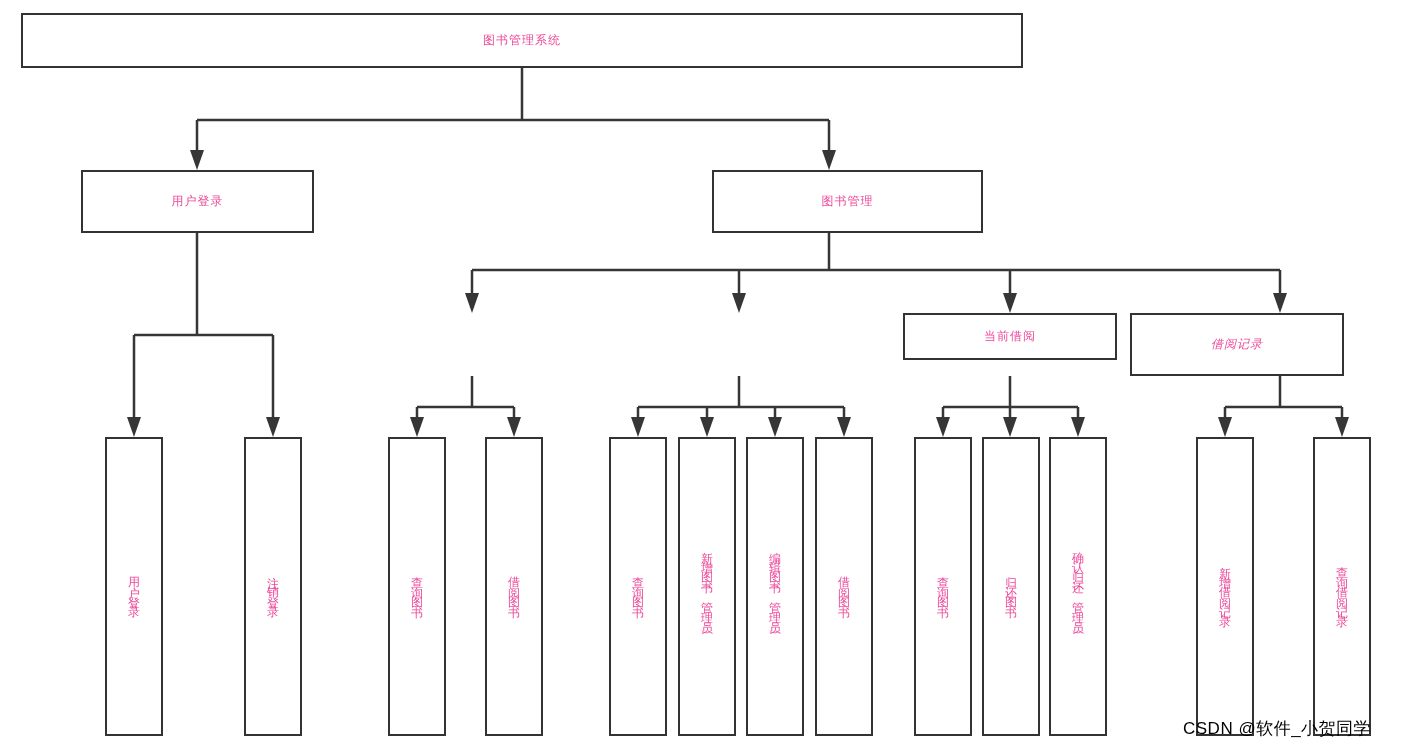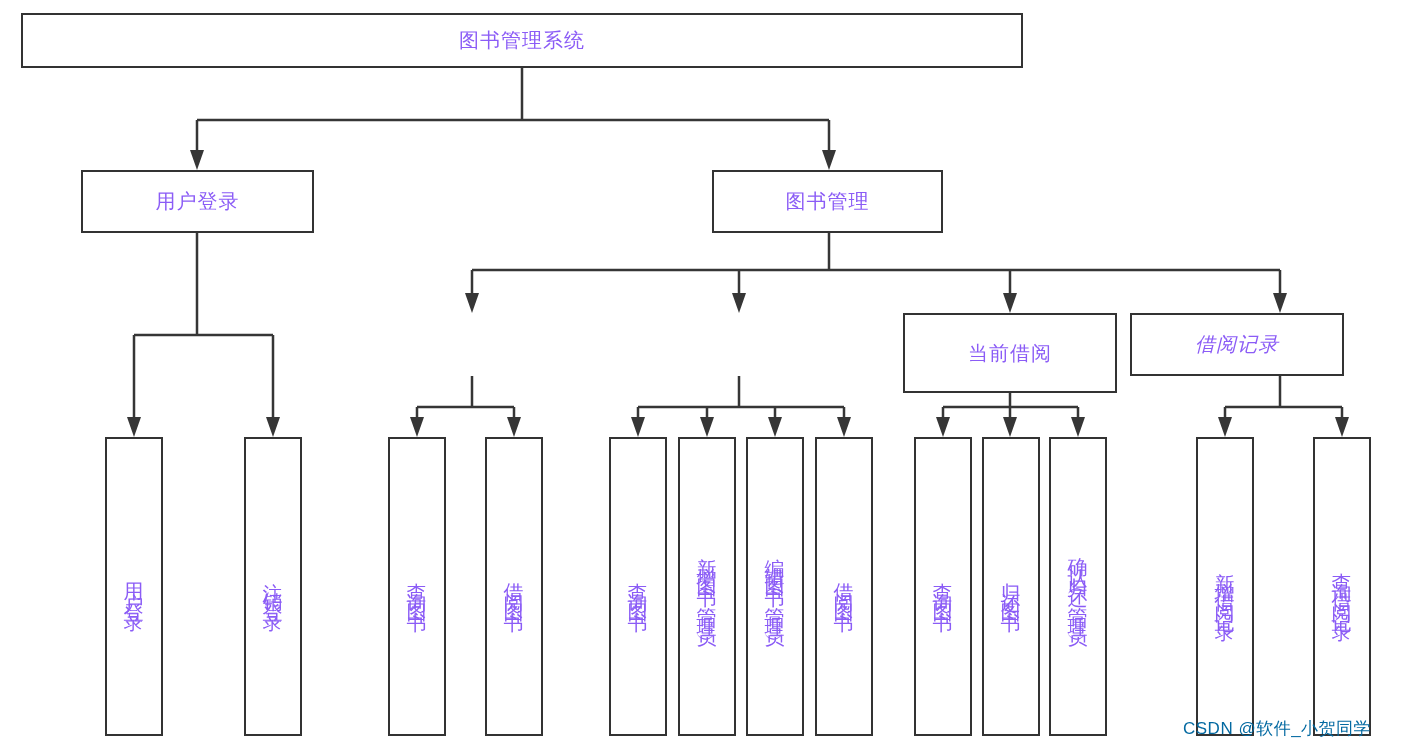--- a/index.html
+++ b/index.html
@@ -23,38 +23,38 @@
     pointer-events: none;
   }
   .node {
     position: absolute;
     box-sizing: border-box;
     background: #ffffff;
     border: 2.5px solid #333333;
     display: flex;
     align-items: center;
     justify-content: center;
-    color: #8b5cf6;
-    font-size: 20px;
+    color: #ec4899;
+    font-size: 12px;
     letter-spacing: 1px;
     z-index: 2;
   }
   .vbox span {
     writing-mode: vertical-rl;
     text-orientation: mixed;
     letter-spacing: 10px;
     line-height: 1;
     white-space: nowrap;
   }
   .watermark {
     position: absolute;
     left: 1183px;
     top: 717px;
     font-size: 17px;
-    color: #0369a1;
+    color: #000000;
     letter-spacing: 0.5px;
     z-index: 5;
     white-space: nowrap;
   }
 </style>
 </head>
 <body>
 
 <div id="canvas">
 
@@ -89,25 +89,25 @@
     </g>
   </svg>
 
   <div class="node" style="left:21px; top:13px; width:1002px; height:55px;">
     <span>图书管理系统</span>
   </div>
 
   <div class="node" style="left:81px; top:170px; width:233px; height:63px;">
     <span>用户登录</span>
   </div>
-  <div class="node" style="left:712px; top:170px; width:231px; height:63px;">
+  <div class="node" style="left:712px; top:170px; width:271px; height:63px;">
     <span>图书管理</span>
   </div>
 
-  <div class="node" style="left:903px; top:313px; width:214px; height:80px;">
+  <div class="node" style="left:903px; top:313px; width:214px; height:47px;">
     <span>当前借阅</span>
   </div>
   <div class="node" style="left:1130px; top:313px; width:214px; height:63px;font-style:italic;">
     <span>借阅记录</span>
   </div>
 
   <div class="node vbox" style="left:105px; top:437px; width:58px; height:299px;">
     <span>用户登录</span>
   </div>
   <div class="node vbox" style="left:244px; top:437px; width:58px; height:299px;">

